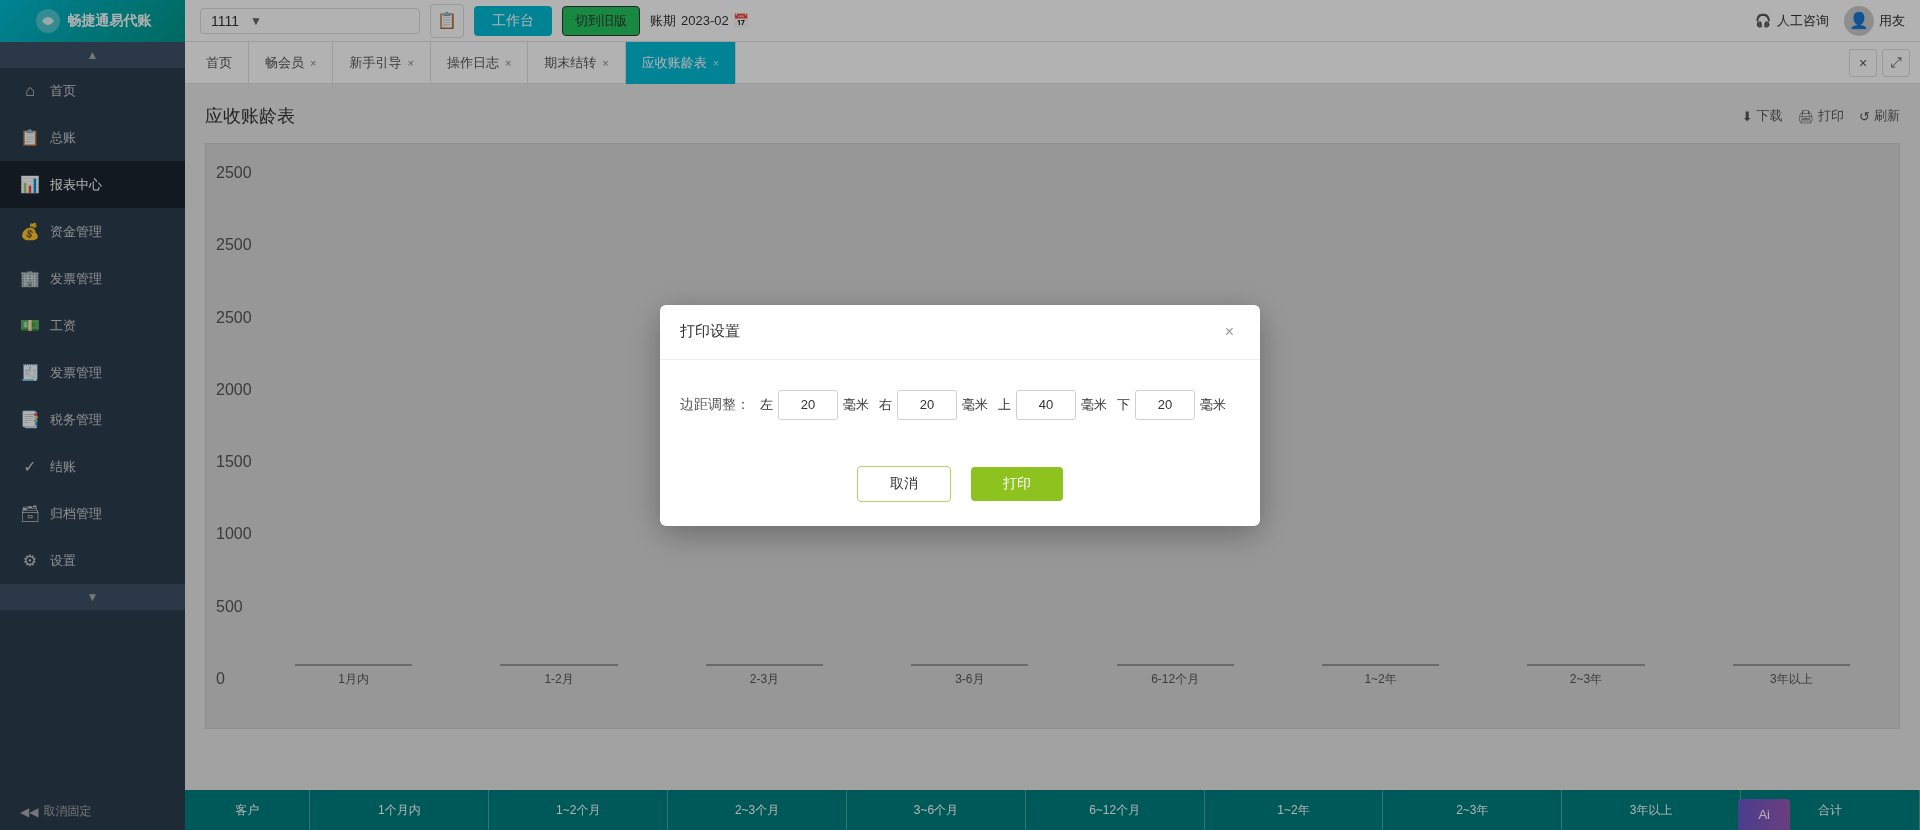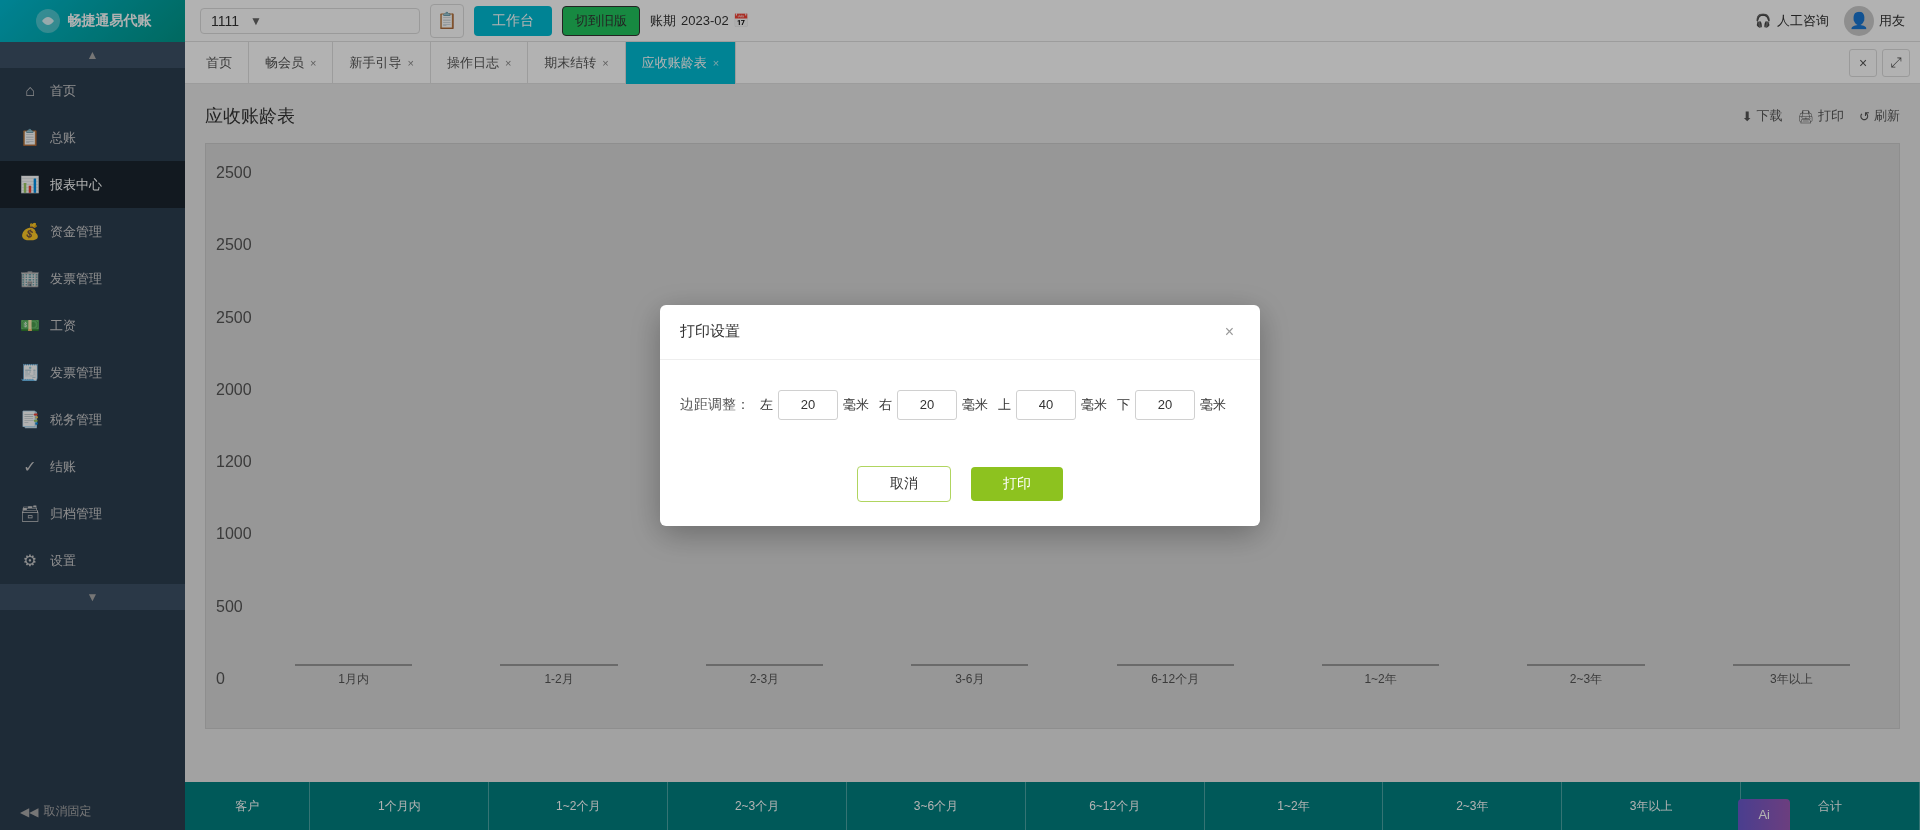--- a/index.html
+++ b/index.html
@@ -312,21 +312,21 @@
       color: #555;
       text-align: center;
     }
 
     
     .bottom-table {
       position: absolute;
       bottom: 0;
       left: 0; right: 0;
       background: #008080;
-      height: 48px;
+      height: 40px;
       display: flex;
       align-items: flex-end;
     }
     .bottom-table-cell {
       flex: 1;
       text-align: center;
       color: #fff;
       font-size: 12px;
       border-right: 1px solid rgba(255,255,255,0.3);
       height: 100%;
@@ -604,21 +604,21 @@
         </div>
       </div>
 
       <div class="chart-area">
 
         <div class="y-axis">
           <span>2500</span>
           <span>2500</span>
           <span>2500</span>
           <span>2000</span>
-          <span>1200</span>
+          <span>1500</span>
           <span>1000</span>
           <span>500</span>
           <span>0</span>
         </div>
 
         <div class="chart-inner">
           <div class="bar-group">
             <div class="bar" style="height: 75%;"></div>
             <span class="bar-label">1月内</span>
           </div>

